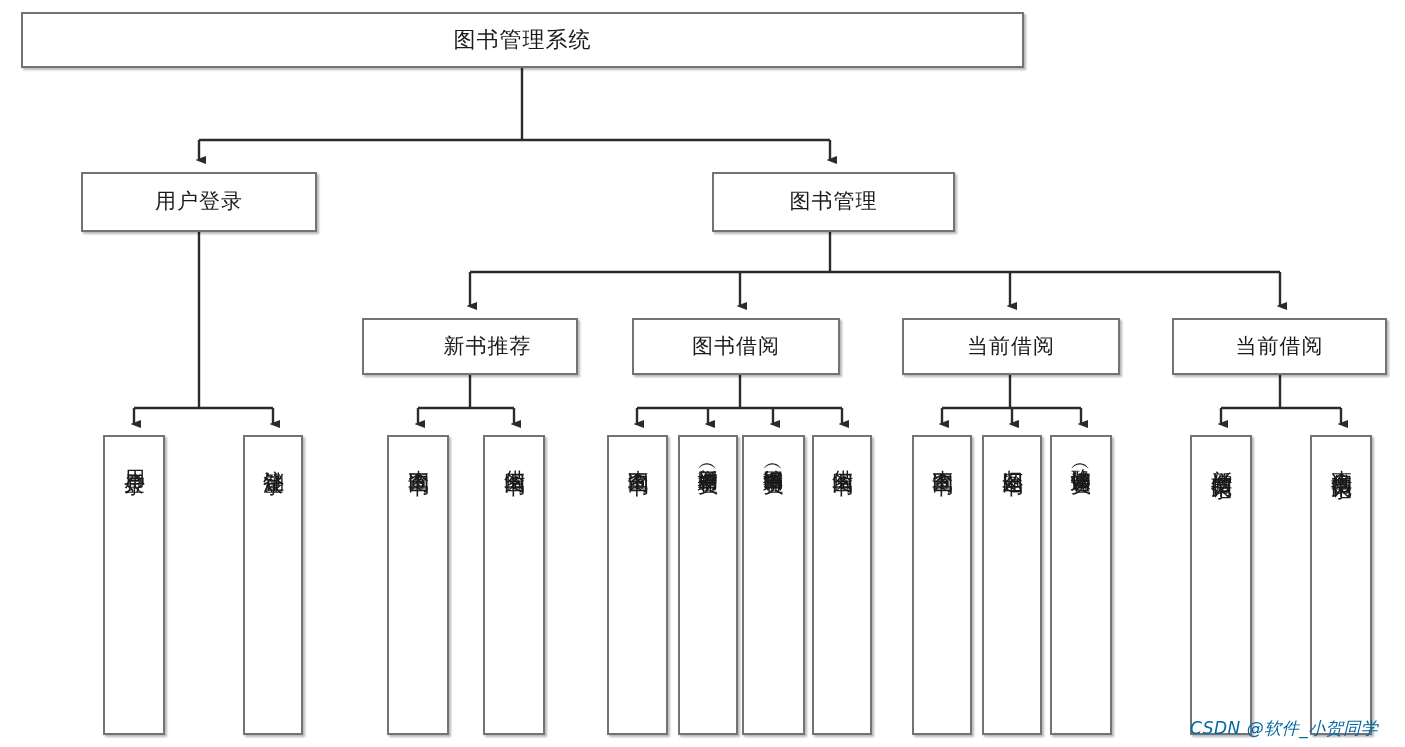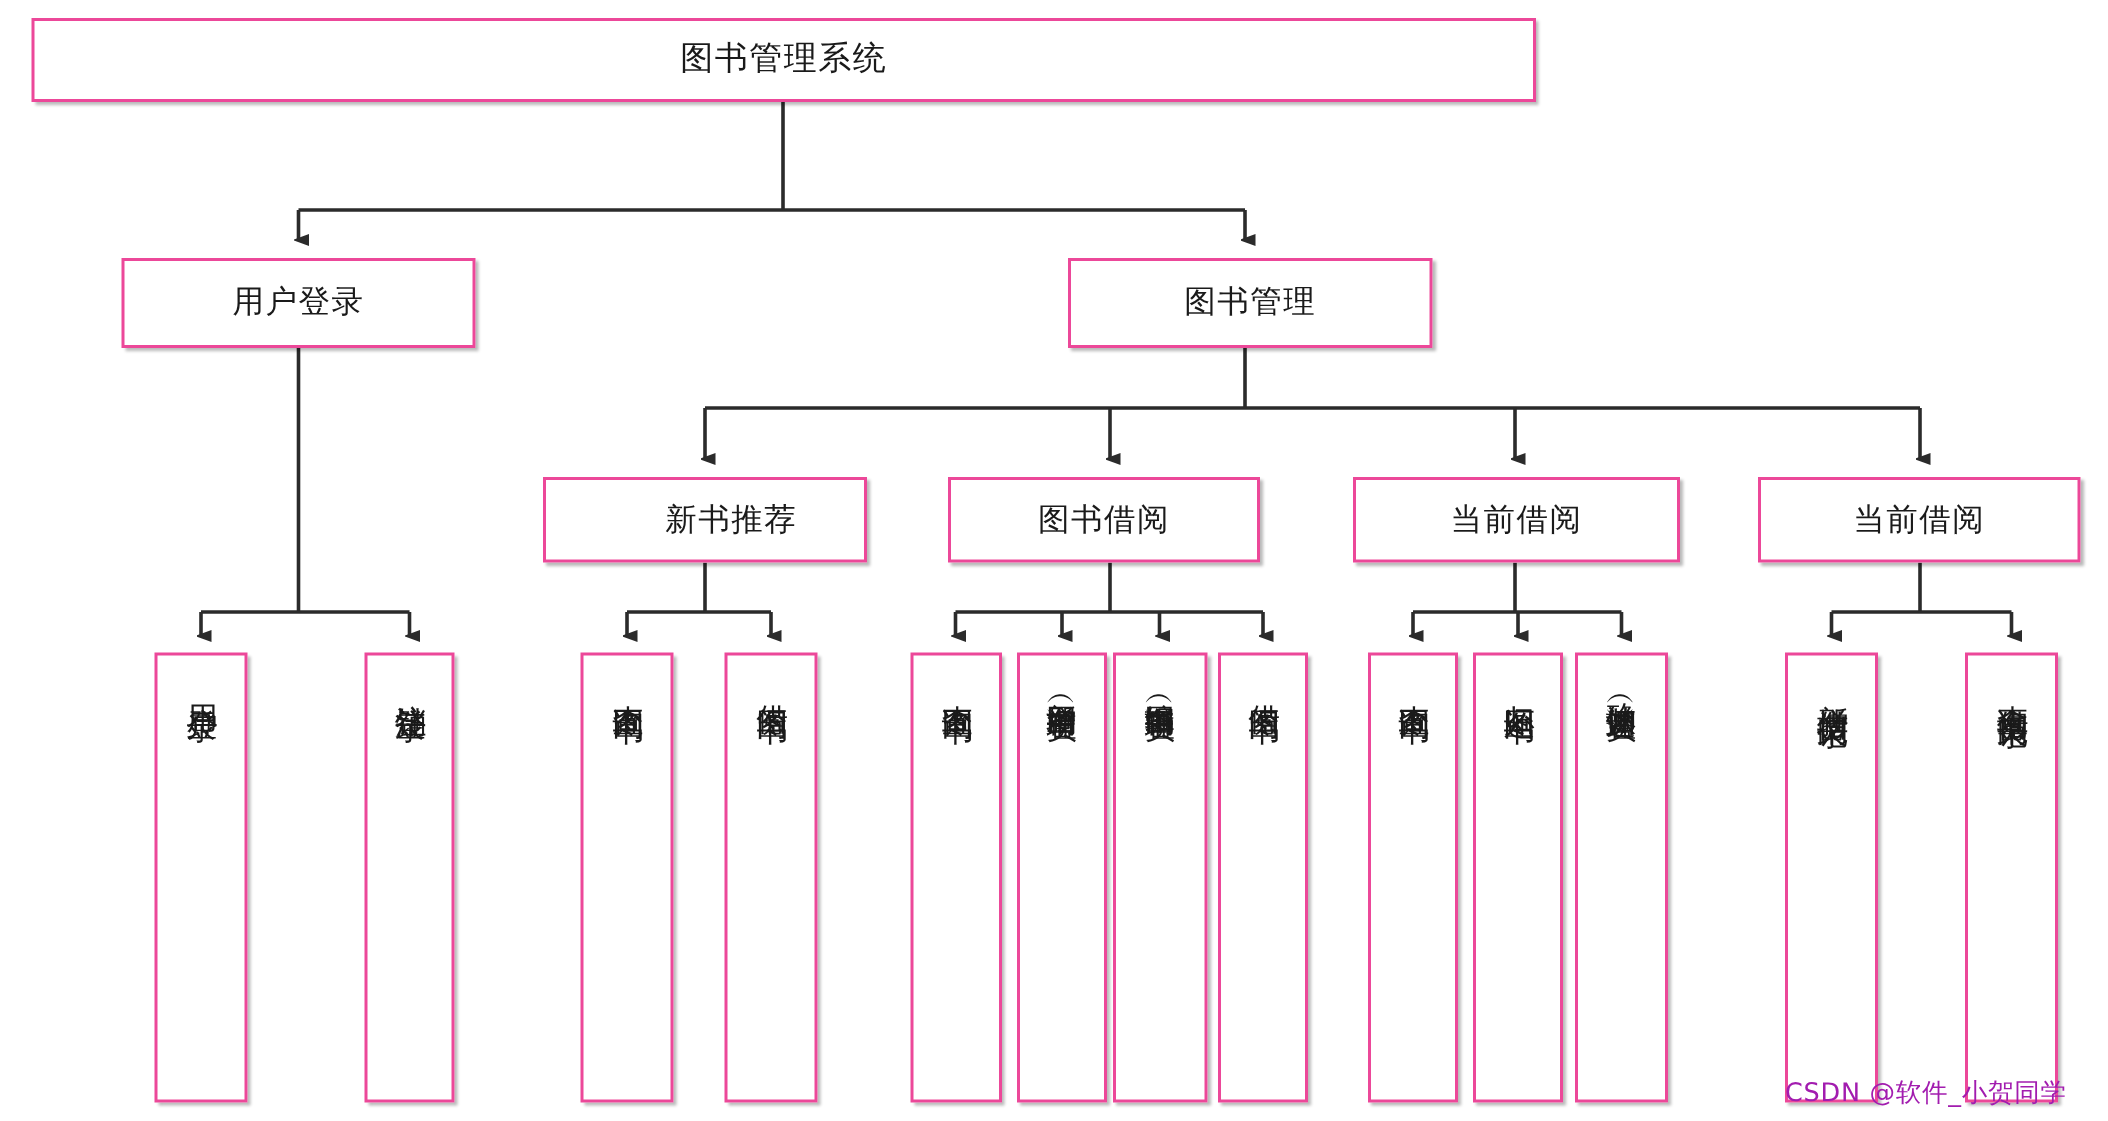--- a/index.html
+++ b/index.html
@@ -23,21 +23,21 @@
     left: 0;
     top: 0;
     width: 1405px;
     height: 747px;
     pointer-events: none;
   }
   .node {
     position: absolute;
     box-sizing: border-box;
     background: #ffffff;
-    border: 2px solid #ec4899;
+    border: 2px solid #737373;
     box-shadow: 2px 2px 2px rgba(0,0,0,0.28);
     display: flex;
     align-items: center;
     justify-content: center;
     color: #1a1a1a;
   }
   .node.horiz {
     font-size: 21px;
     letter-spacing: 1px;
     line-height: 1.2;
@@ -170,15 +170,15 @@
   <div class="node vert tall" style="left: 1050px; top: 435px; width: 62px; height: 300px;">
     <span class="vlabel">确认归还（管理员）</span>
   </div>
   <div class="node vert" style="left: 1190px; top: 435px; width: 62px; height: 300px;">
     <span class="vlabel">新增借阅记录</span>
   </div>
   <div class="node vert" style="left: 1310px; top: 435px; width: 62px; height: 300px;">
     <span class="vlabel">查询借阅记录</span>
   </div>
 
-  <div class="watermark" style="left: 1190px; top: 717px; color: #a21caf;">CSDN @软件_小贺同学</div>
+  <div class="watermark" style="left: 1190px; top: 717px; color: #0369a1; font-style: italic;">CSDN @软件_小贺同学</div>
 
 </div>
 
 </body></html>

